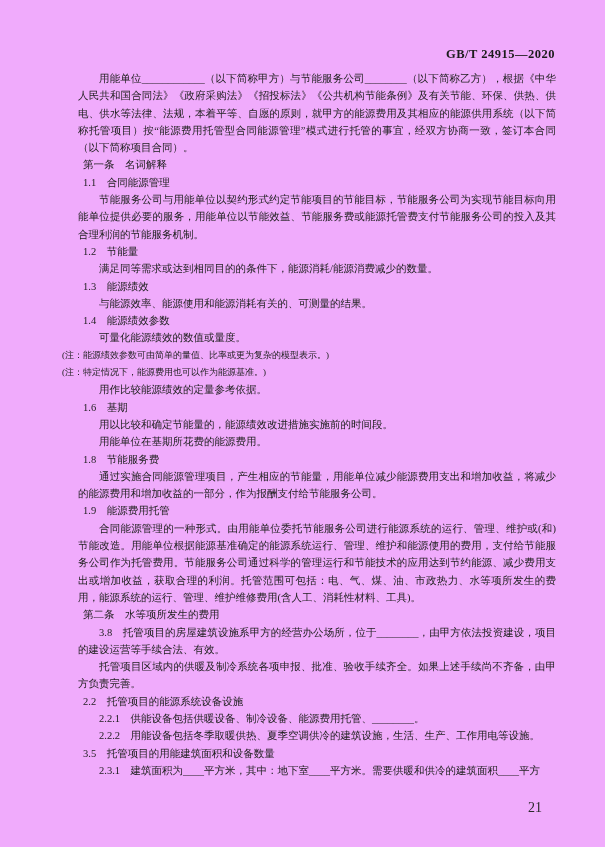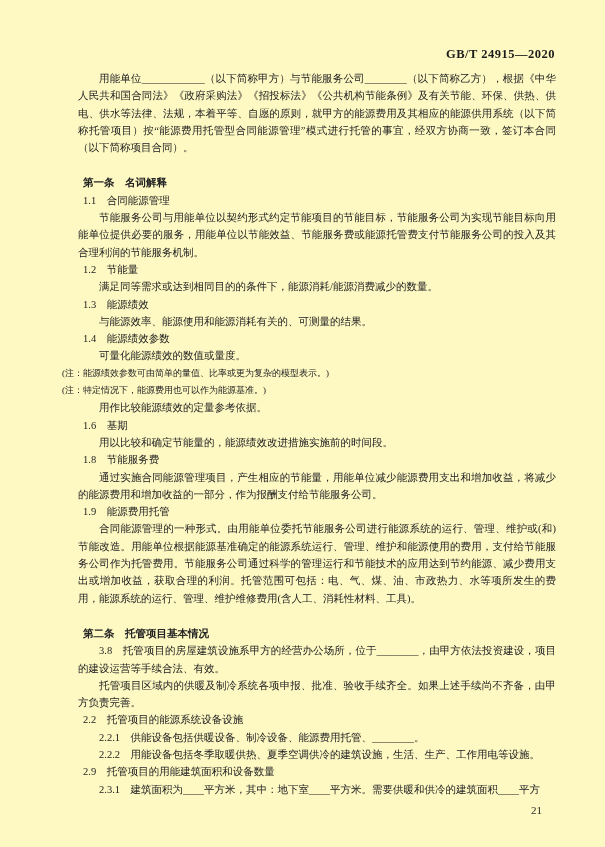--- a/index.html
+++ b/index.html
@@ -4,21 +4,21 @@
 <style>
   html, body {
     margin: 0;
     padding: 0;
     background: #ffffff;
   }
   .page {
     position: relative;
     width: 605px;
     height: 847px;
-    background: #fef9c3;
+    background: #f0abfc;
     overflow: hidden;
     font-family: "Liberation Serif", "DejaVu Serif", serif;
   }
   .std-code {
     position: absolute;
     top: 47px;
     right: 50px;
     font-weight: bold;
     font-size: 12.5px;
     letter-spacing: 0.5px;
@@ -34,33 +34,32 @@
     font-size: 10.5px;
     line-height: 17.3px;
     text-align: justify;
     word-break: break-all;
   }
   .block { margin: 0; }
   .paragraph { text-indent: 2em; margin-left: 16px; }
   .sub-heading { text-indent: 2em; }
   .clause-heading {
     text-indent: 2em;
-    font-weight: bold;
+    font-weight: normal;
     font-family: "Liberation Sans", "DejaVu Sans", sans-serif;
-    margin-top: 18px;
   }
   .note {
     text-indent: 0;
     font-size: 9px;
   }
   .page-num {
     position: absolute;
     bottom: 31px;
     right: 63px;
-    font-size: 11px;
+    font-size: 14px;
     color: #2a2a2a;
   }
 </style>
 </head>
 <body>
 
 <div class="page">
   <div class="std-code">GB/T 24915—2020</div>
 
   <div class="content">
@@ -72,28 +71,29 @@
       <div class="block paragraph">满足同等需求或达到相同目的的条件下，能源消耗/能源消费减少的数量。</div>
       <div class="block sub-heading">1.3　能源绩效</div>
       <div class="block paragraph">与能源效率、能源使用和能源消耗有关的、可测量的结果。</div>
       <div class="block sub-heading">1.4　能源绩效参数</div>
       <div class="block paragraph">可量化能源绩效的数值或量度。</div>
       <div class="block note">(注：能源绩效参数可由简单的量值、比率或更为复杂的模型表示。)</div>
       <div class="block note">(注：特定情况下，能源费用也可以作为能源基准。)</div>
       <div class="block paragraph">用作比较能源绩效的定量参考依据。</div>
       <div class="block sub-heading">1.6　基期</div>
       <div class="block paragraph">用以比较和确定节能量的，能源绩效改进措施实施前的时间段。</div>
+      <div class="block paragraph">用能单位在基期所花费的能源费用。</div>
       <div class="block sub-heading">1.8　节能服务费</div>
       <div class="block paragraph">通过实施合同能源管理项目，产生相应的节能量，用能单位减少能源费用支出和增加收益，将减少的能源费用和增加收益的一部分，作为报酬支付给节能服务公司。</div>
       <div class="block sub-heading">1.9　能源费用托管</div>
       <div class="block paragraph">合同能源管理的一种形式。由用能单位委托节能服务公司进行能源系统的运行、管理、维护或(和)节能改造。用能单位根据能源基准确定的能源系统运行、管理、维护和能源使用的费用，支付给节能服务公司作为托管费用。节能服务公司通过科学的管理运行和节能技术的应用达到节约能源、减少费用支出或增加收益，获取合理的利润。托管范围可包括：电、气、煤、油、市政热力、水等项所发生的费用，能源系统的运行、管理、维护维修费用(含人工、消耗性材料、工具)。</div>
-      <div class="block clause-heading">第二条　托管项目基本情况</div>
+      <div class="block clause-heading">第二条　水等项所发生的费用</div>
       <div class="block paragraph">3.8　托管项目的房屋建筑设施系甲方的经营办公场所，位于________，由甲方依法投资建设，项目的建设运营等手续合法、有效。</div>
       <div class="block paragraph">托管项目区域内的供暖及制冷系统各项申报、批准、验收手续齐全。如果上述手续尚不齐备，由甲方负责完善。</div>
       <div class="block sub-heading">2.2　托管项目的能源系统设备设施</div>
       <div class="block paragraph">2.2.1　供能设备包括供暖设备、制冷设备、能源费用托管、________。</div>
       <div class="block paragraph">2.2.2　用能设备包括冬季取暖供热、夏季空调供冷的建筑设施，生活、生产、工作用电等设施。</div>
-      <div class="block sub-heading">2.9　托管项目的用能建筑面积和设备数量</div>
+      <div class="block sub-heading">3.5　托管项目的用能建筑面积和设备数量</div>
       <div class="block paragraph">2.3.1　建筑面积为____平方米，其中：地下室____平方米。需要供暖和供冷的建筑面积____平方</div>
     </div>
 
   <div class="page-num">21</div>
 </div>
 
 </body></html>

